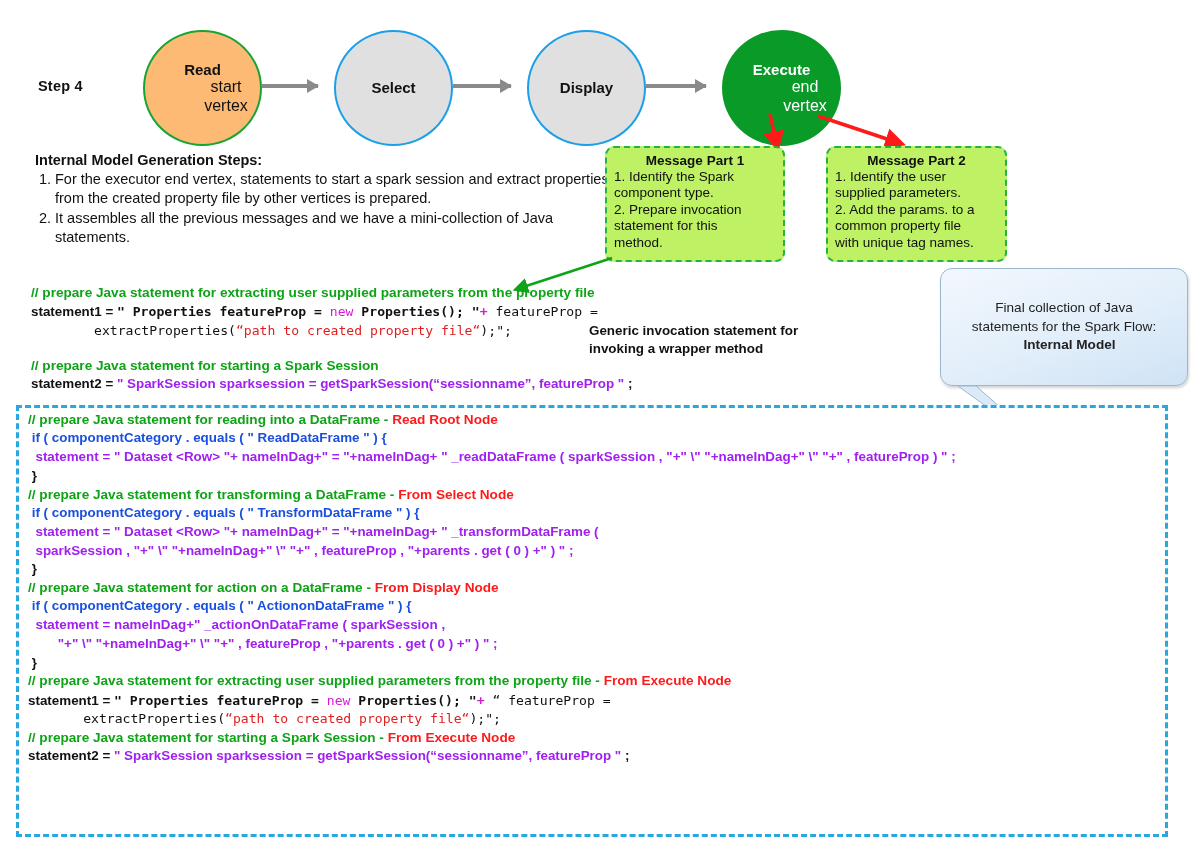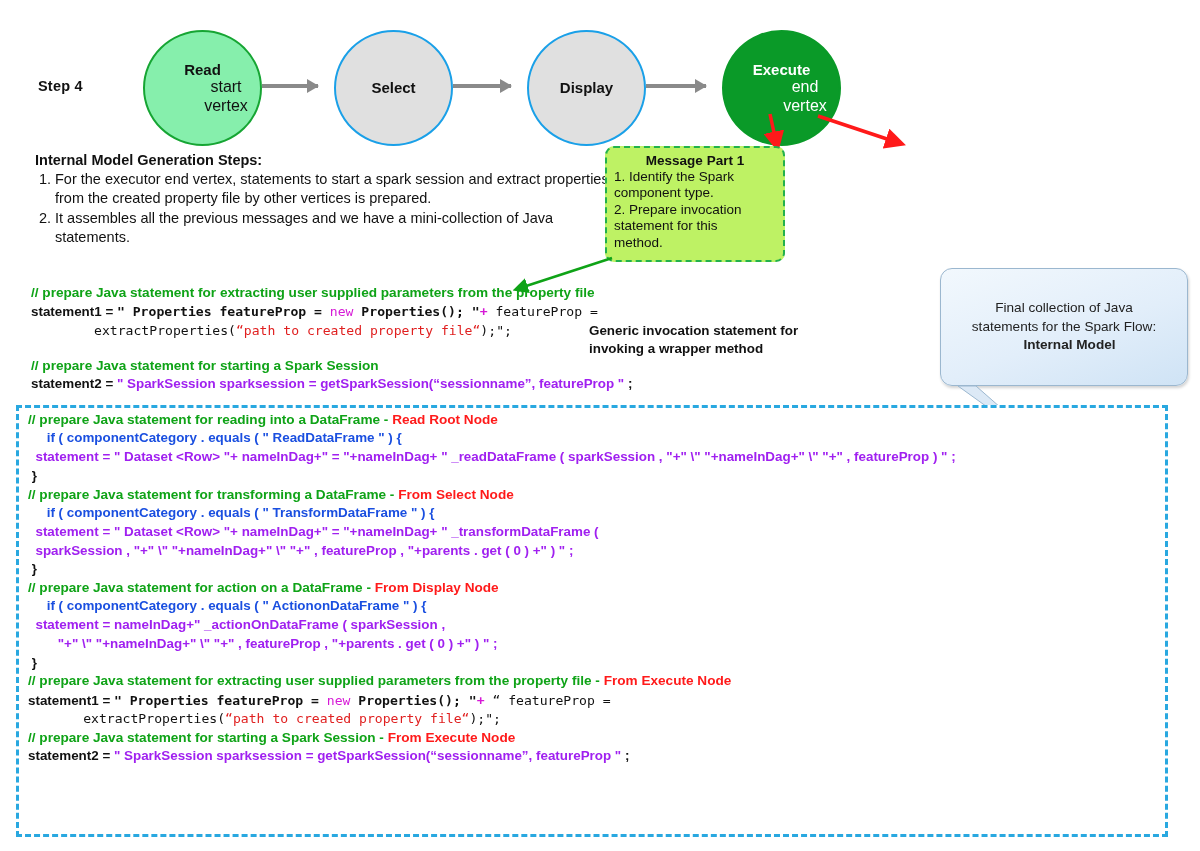--- a/index.html
+++ b/index.html
@@ -15,21 +15,21 @@
     position:absolute;left:38px;top:78px;width:90px;
     font-size:14.5px;font-weight:bold;color:#111;letter-spacing:.2px;
   }
   .node{
     position:absolute;border-radius:50%;
     display:flex;flex-direction:column;align-items:center;justify-content:center;
     text-align:center;line-height:1.15;
   }
   .node .t1{font-size:15px;font-weight:bold;color:#111;}
   .node .t2{font-size:16px;color:#111;font-weight:normal;margin-left:47px;}
-  .node.read{left:143px;top:30px;width:115px;height:112px;background:#86efac;border:2.5px solid #16a533;}
+  .node.read{left:143px;top:30px;width:115px;height:112px;background:#fdba74;border:2.5px solid #16a533;}
   .node.select{left:334px;top:30px;width:115px;height:112px;background:#e0e0e0;border:2.5px solid #1aa0e8;}
   .node.display{left:527px;top:30px;width:115px;height:112px;background:#e0e0e0;border:2.5px solid #1aa0e8;}
   .node.execute{left:722px;top:30px;width:115px;height:112px;background:#0a9a28;border:2.5px solid #0a9a28;}
   .node.execute .t1,.node.execute .t2{color:#ffffff;}
 
   .arrow{position:absolute;height:4px;background:#8a8a8a;top:84px;}
   .arrow:after{
     content:"";position:absolute;right:-1px;top:-5px;
     border-left:12px solid #8a8a8a;border-top:7px solid transparent;border-bottom:7px solid transparent;
   }
@@ -88,21 +88,21 @@
   
   .bigbox{
     position:absolute;left:16px;top:405px;width:1152px;height:432px;
     border:3px dashed #29a8e0;background:#ffffff;box-sizing:border-box;
   }
   .shadow-r{position:absolute;left:1107px;top:408px;width:56px;height:418px;background:#22b14c;}
   .shadow-b{position:absolute;left:20px;top:775px;width:1143px;height:56px;
     background:linear-gradient(90deg,rgba(34,177,76,.04) 0%,rgba(34,177,76,.45) 72%,rgba(34,177,76,1) 96%);}
   .bigcode{position:absolute;left:28px;top:411px;width:1090px;}
   .bigcode .row{white-space:pre;}
-  .kwblue{color:#1a4fe0;font-weight:bold;margin-left:15px;}
+  .kwblue{color:#1a4fe0;font-weight:bold;}
   .pk{color:#a020f0;}
   .blk{color:#111;}
 </style>
 </head>
 <body>
 
 <div class="stage">
 
   <div class="step-label">Step 4</div>
 
@@ -144,20 +144,28 @@
   </div>
 
   <div class="msgbox m1">
     <div class="mt">Message Part 1</div>
     <div class="ml">1. Identify the Spark</div>
     <div class="ml">component type.</div>
     <div class="ml">2. Prepare invocation</div>
     <div class="ml">statement for this</div>
     <div class="ml">method.</div>
   </div>
+  <div class="msgbox m2">
+    <div class="mt">Message Part 2</div>
+    <div class="ml">1. Identify the user</div>
+    <div class="ml">supplied parameters.</div>
+    <div class="ml">2. Add the params. to a</div>
+    <div class="ml">common property file</div>
+    <div class="ml">with unique tag names.</div>
+  </div>
 
   <svg style="position:absolute;left:508px;top:252px;width:112px;height:42px;" viewBox="0 0 112 42">
     <defs>
       <marker id="gh" markerWidth="6" markerHeight="6" refX="3" refY="3" orient="auto">
         <path d="M0,0 L6,3 L0,6 z" fill="#0fa317"></path>
       </marker>
     </defs>
     <path d="M104,6 L12,36" stroke="#0fa317" stroke-width="2.6" fill="none" marker-end="url(#gh)"></path>
   </svg>
 

